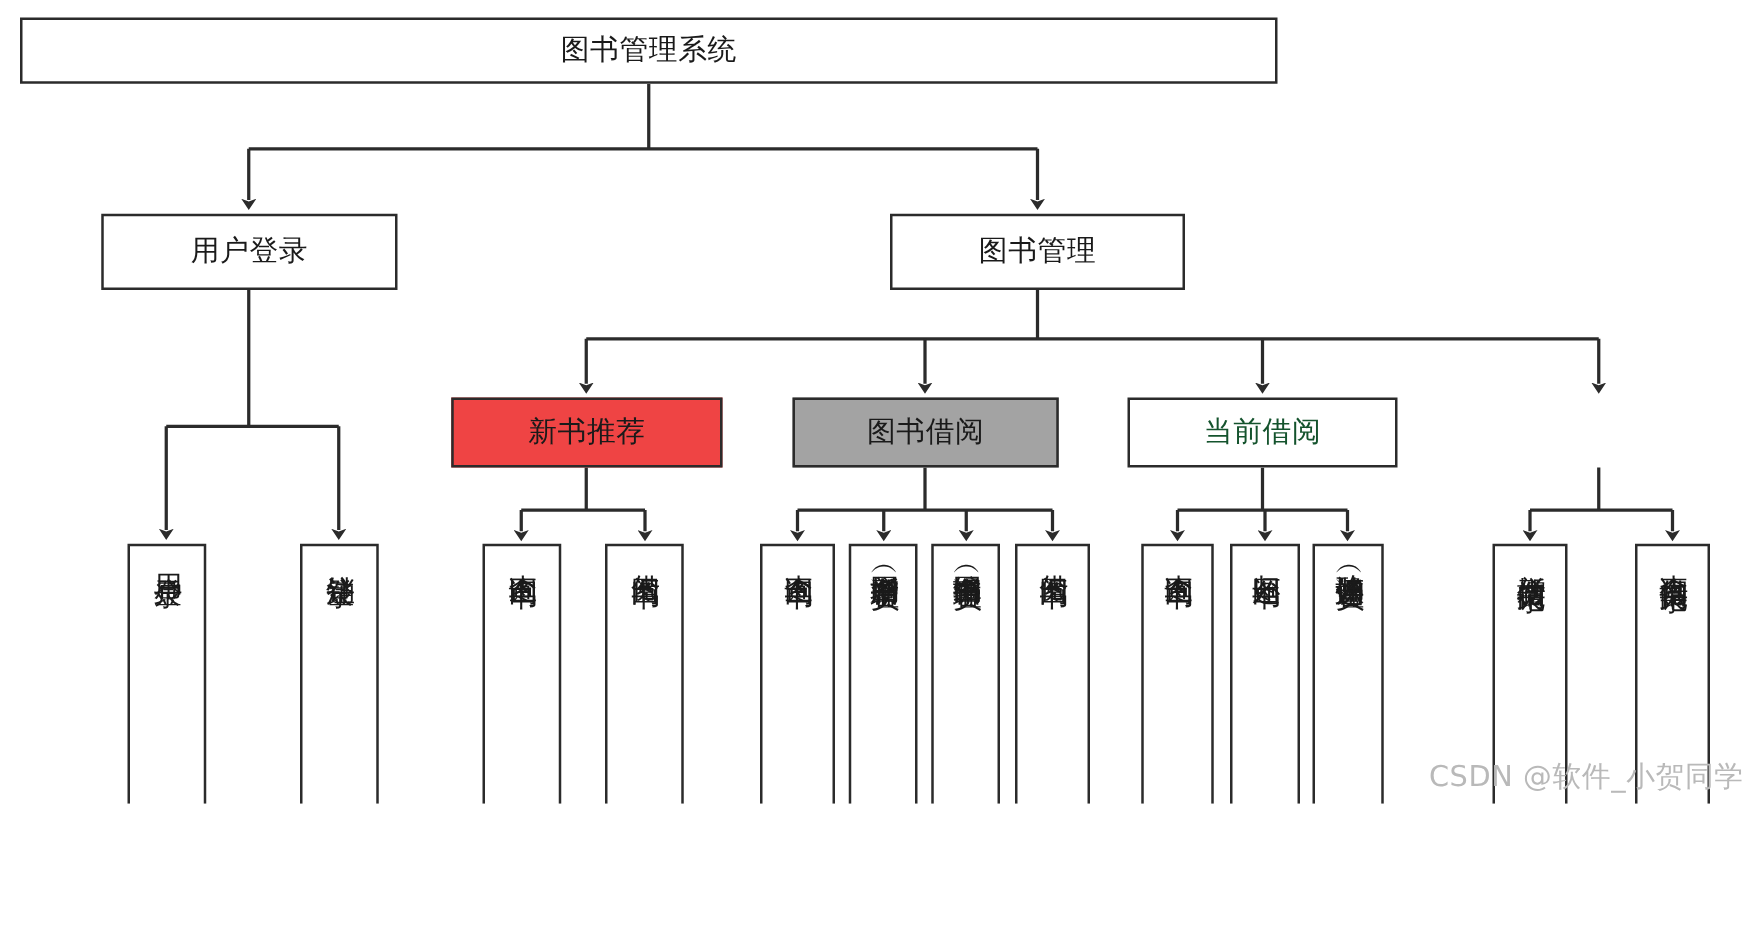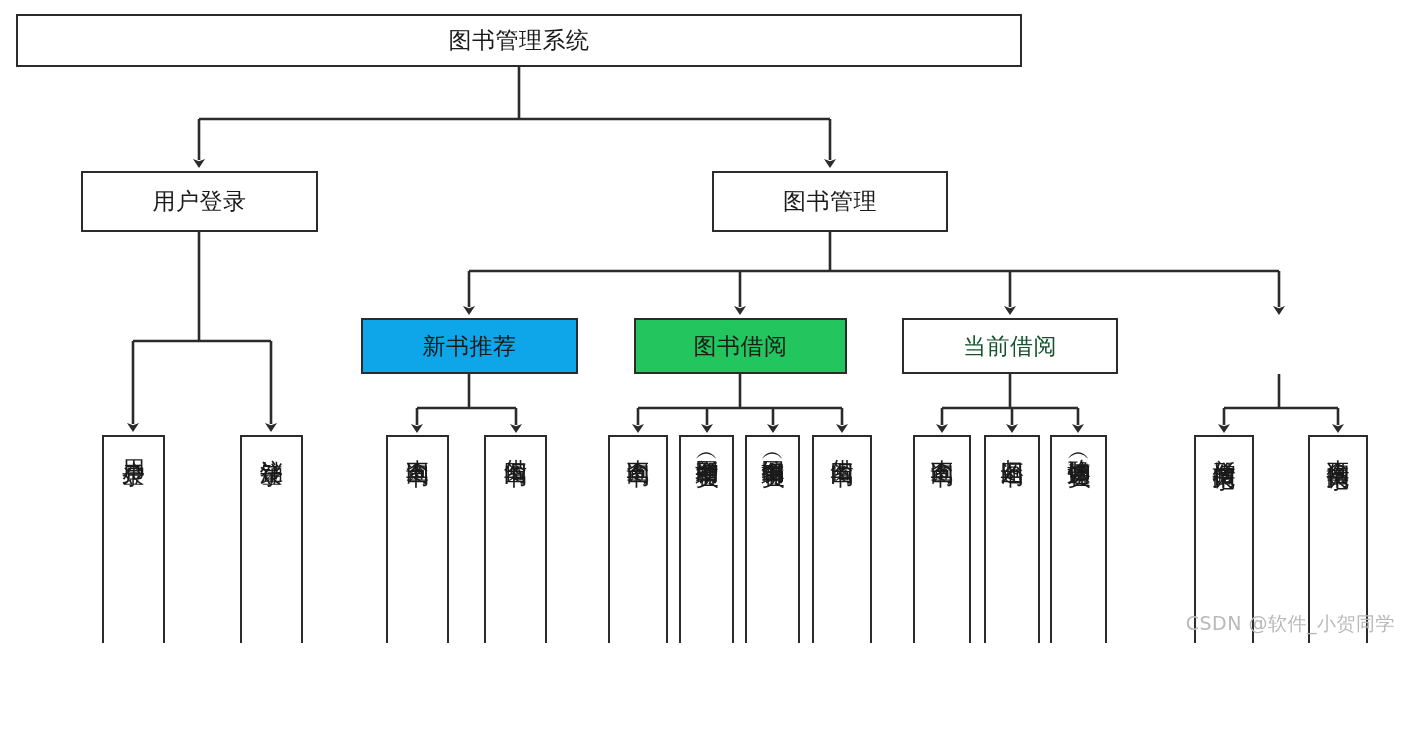--- a/index.html
+++ b/index.html
@@ -65,21 +65,21 @@
   }
   .node.vert.tall .node-label {
     letter-spacing: 1px;
     line-height: 1.3;
   }
   #watermark {
     position: absolute;
     right: 10px;
     bottom: 6px;
     color: #b9b9b9;
-    font-size: 19px;
+    font-size: 23px;
     letter-spacing: 0.5px;
     white-space: nowrap;
     z-index: 5;
   }
 </style>
 </head>
 <body>
 
 <div id="diagram-canvas">
 
@@ -137,24 +137,24 @@
     <span class="node-label" style="color: rgb(26, 26, 26);">图书管理系统</span>
   </div>
 
   <div class="node horiz" id="node-l2-0" style="left: 81px; top: 171px; width: 237px; height: 61px; border-color: rgb(43, 43, 43); background: rgb(255, 255, 255);">
     <span class="node-label" style="color: rgb(26, 26, 26);">用户登录</span>
   </div>
   <div class="node horiz" id="node-l2-1" style="left: 712px; top: 171px; width: 236px; height: 61px; border-color: rgb(43, 43, 43); background: rgb(255, 255, 255);">
     <span class="node-label" style="color: rgb(26, 26, 26);">图书管理</span>
   </div>
 
-  <div class="node horiz" id="node-l3-0" style="left: 361px; top: 318px; width: 217px; height: 56px; border-color: rgb(43, 43, 43); background: #0ea5e9;">
+  <div class="node horiz" id="node-l3-0" style="left: 361px; top: 318px; width: 217px; height: 56px; border-color: rgb(43, 43, 43); background: #ef4444;">
     <span class="node-label" style="color: rgb(26, 26, 26);">新书推荐</span>
   </div>
-  <div class="node horiz" id="node-l3-1" style="left: 634px; top: 318px; width: 213px; height: 56px; border-color: rgb(43, 43, 43); background: #22c55e;">
+  <div class="node horiz" id="node-l3-1" style="left: 634px; top: 318px; width: 213px; height: 56px; border-color: rgb(43, 43, 43); background: #a3a3a3;">
     <span class="node-label" style="color: rgb(26, 26, 26);">图书借阅</span>
   </div>
   <div class="node horiz" id="node-l3-2" style="left: 902px; top: 318px; width: 216px; height: 56px; border-color: rgb(43, 43, 43); background: rgb(255, 255, 255);">
     <span class="node-label" style="color: #14532d;">当前借阅</span>
   </div>
 
   <div class="node vert" id="node-leaf-0" style="left: 102px; top: 435px; width: 63px; height: 300px; border-color: rgb(43, 43, 43); background: rgb(255, 255, 255);">
     <span class="node-label" style="color: rgb(26, 26, 26);">用户登录</span>
   </div>
   <div class="node vert" id="node-leaf-1" style="left: 240px; top: 435px; width: 63px; height: 300px; border-color: rgb(43, 43, 43); background: rgb(255, 255, 255);">

